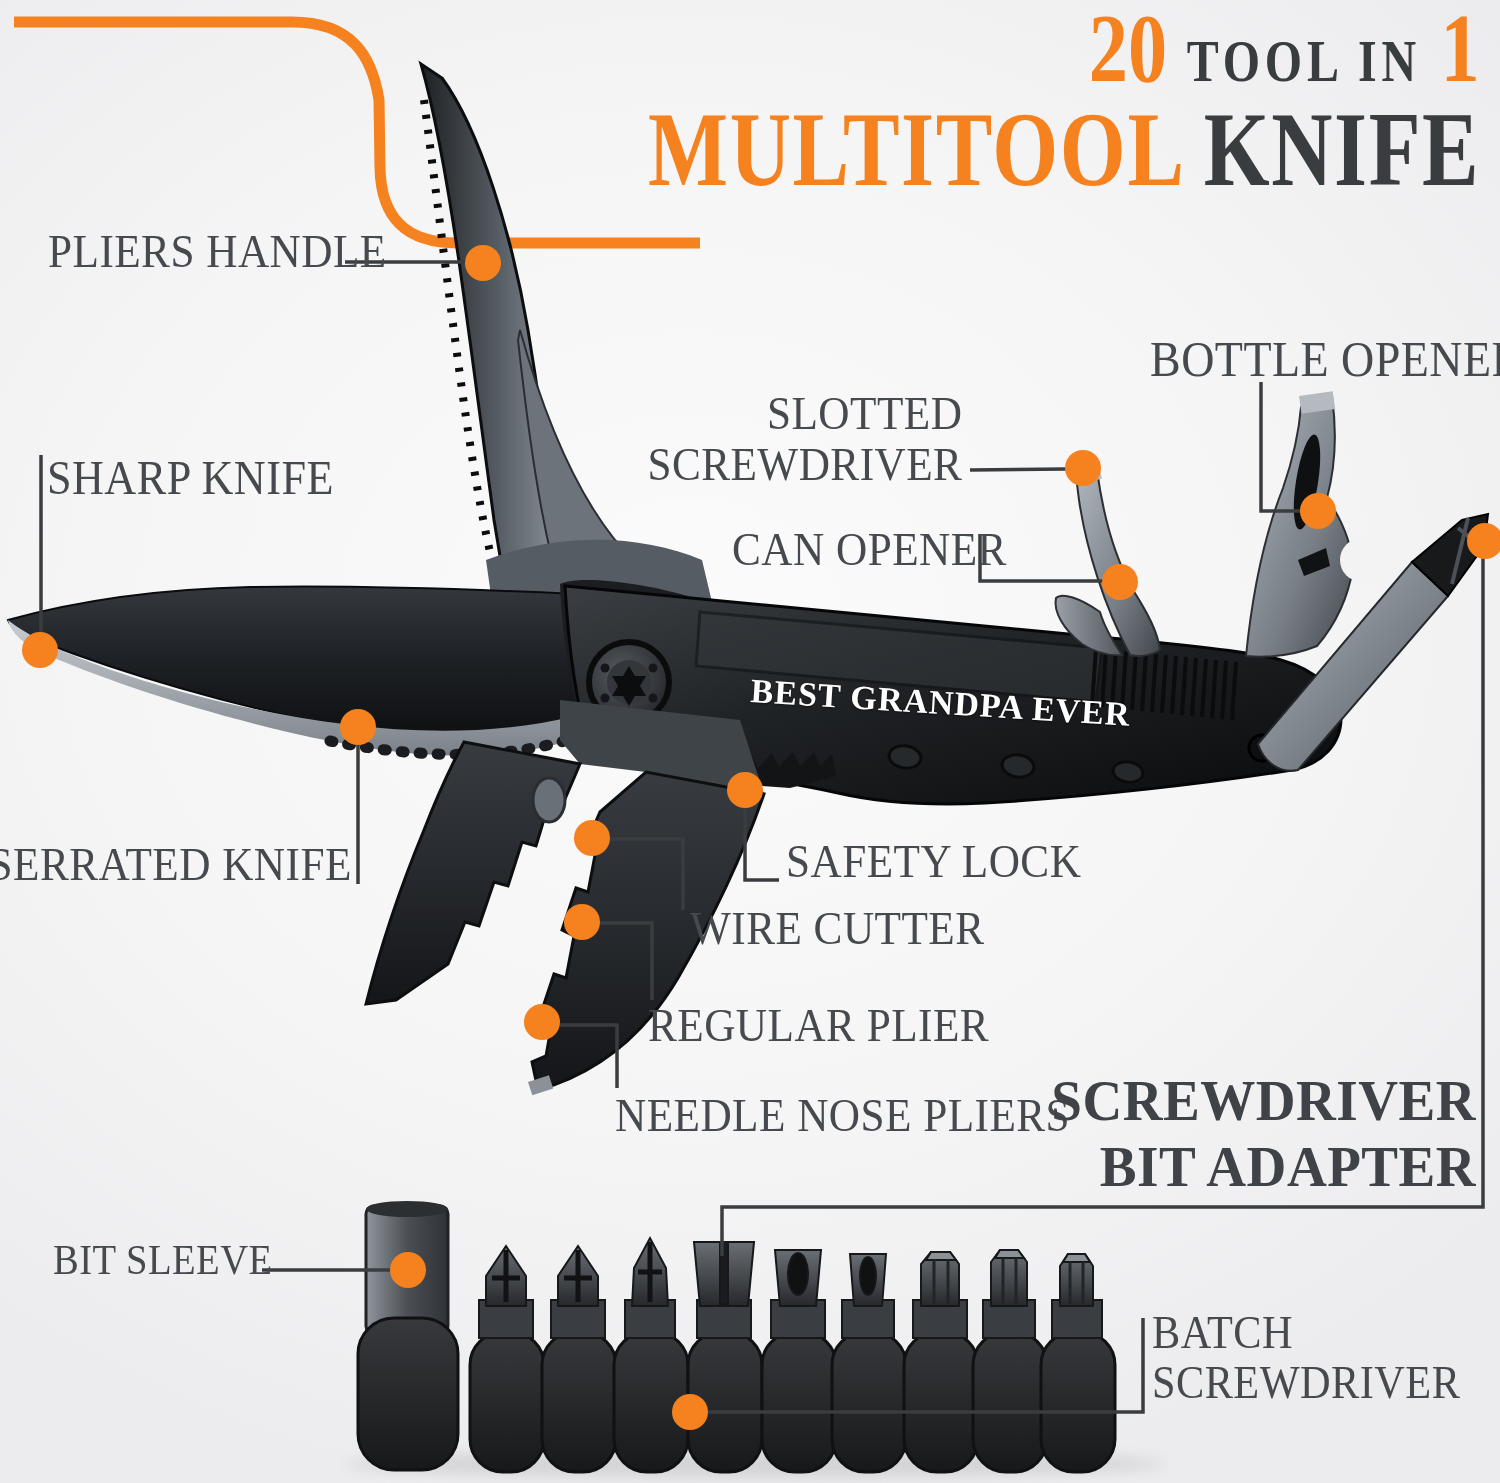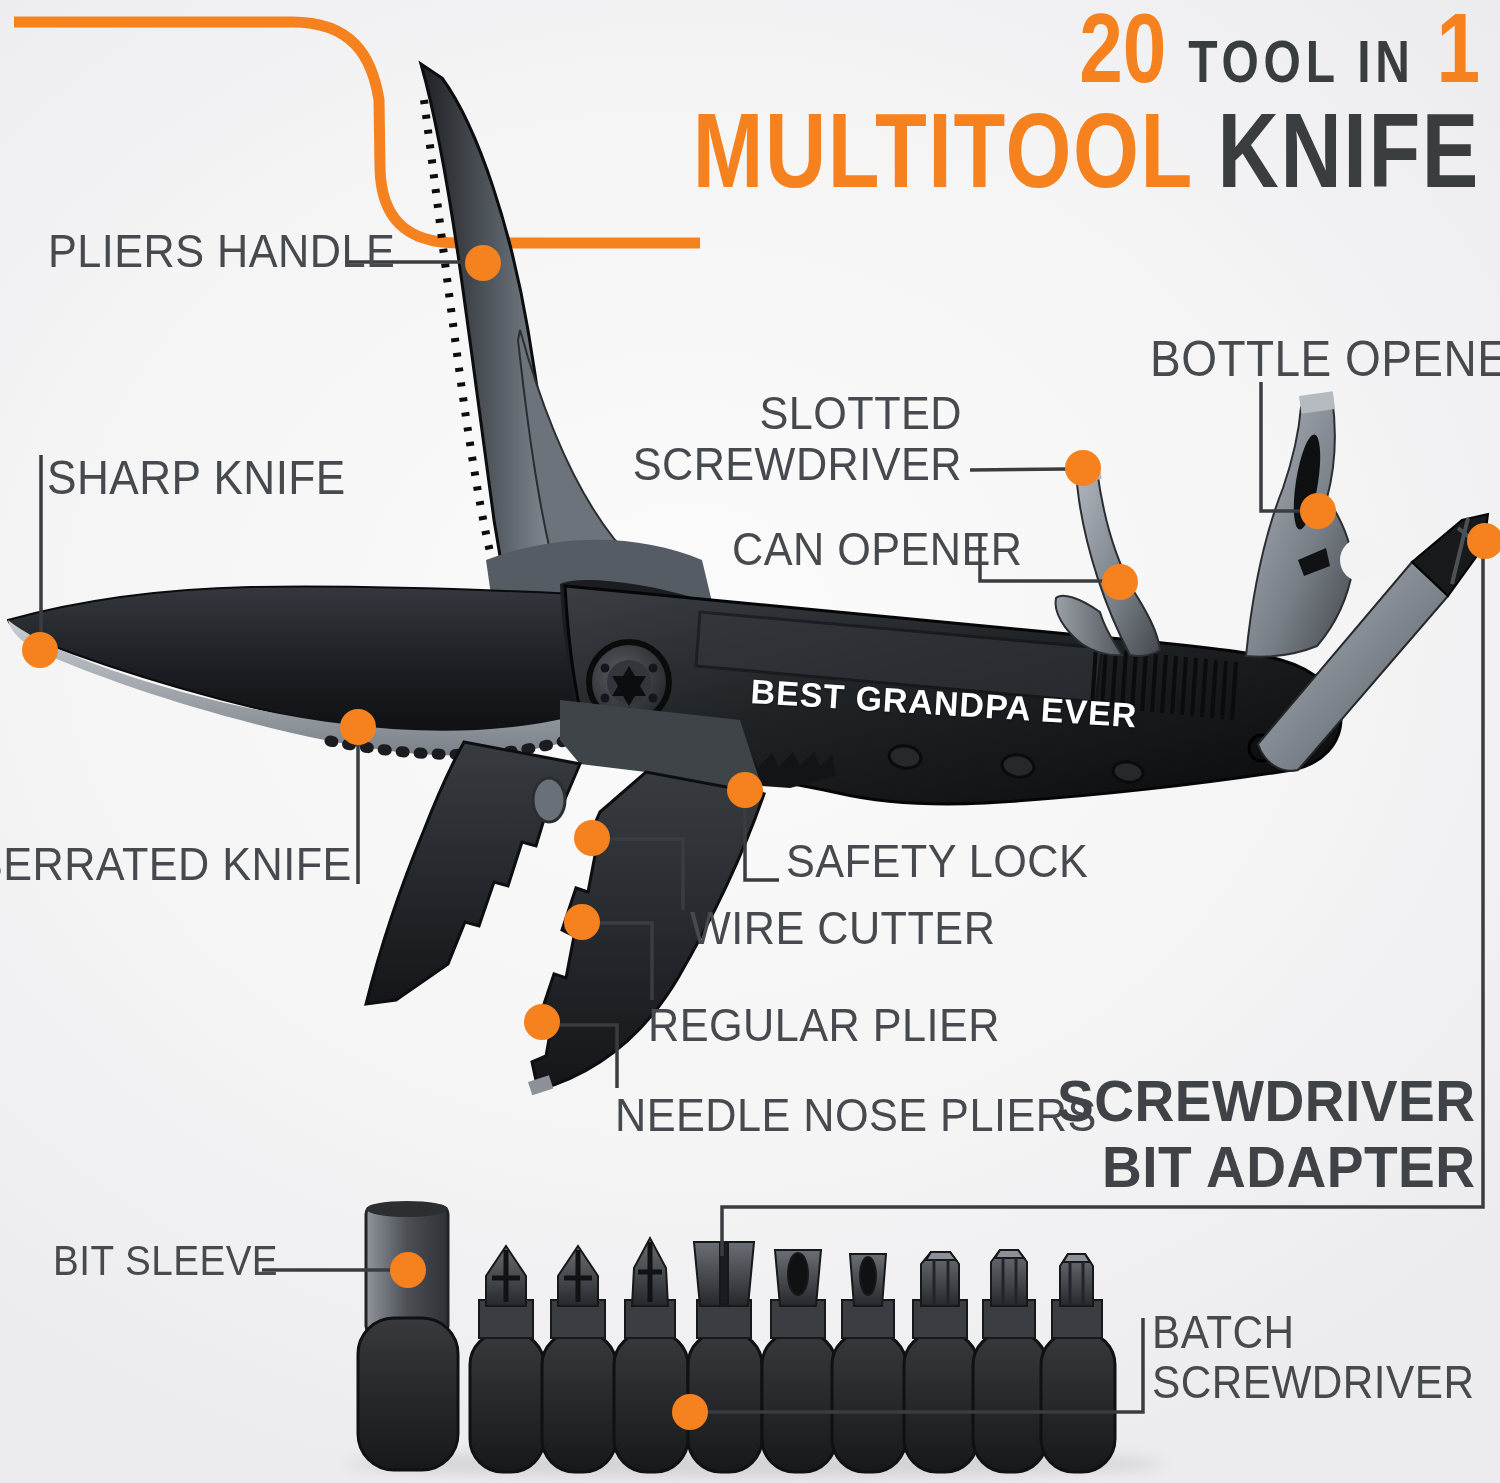--- a/index.html
+++ b/index.html
@@ -1,19 +1,19 @@
 <!DOCTYPE html>
 <html><head>
 <meta charset="utf-8">
 <style>
   html,body{margin:0;padding:0;background:#e9e9ea;}
   #canvas{
     position:relative;width:1500px;height:1483px;overflow:hidden;
     background:radial-gradient(ellipse 1100px 900px at 46% 42%, #fbfbfb 0%, #f5f5f6 55%, #ececee 100%);
-    font-family:Liberation Sans, sans-serif;
+    font-family:Liberation Serif, serif;
   }
   svg{position:absolute;left:0;top:0;}
   .lbl{
     position:absolute;color:#46494d;font-size:47px;letter-spacing:.5px;
     white-space:nowrap;transform:scaleX(.92);transform-origin:left top;line-height:1.08;
   }
   .lbl.right{transform-origin:right top;text-align:right;}
   .lbl.big{font-weight:700;color:#3f4246;font-size:58px;line-height:1.14;transform:scaleX(.95);}
   .title-line{position:absolute;right:20px;white-space:nowrap;font-weight:700;transform:scaleX(.8);transform-origin:right top;}
   .t-orange{color:#f5821f;}

